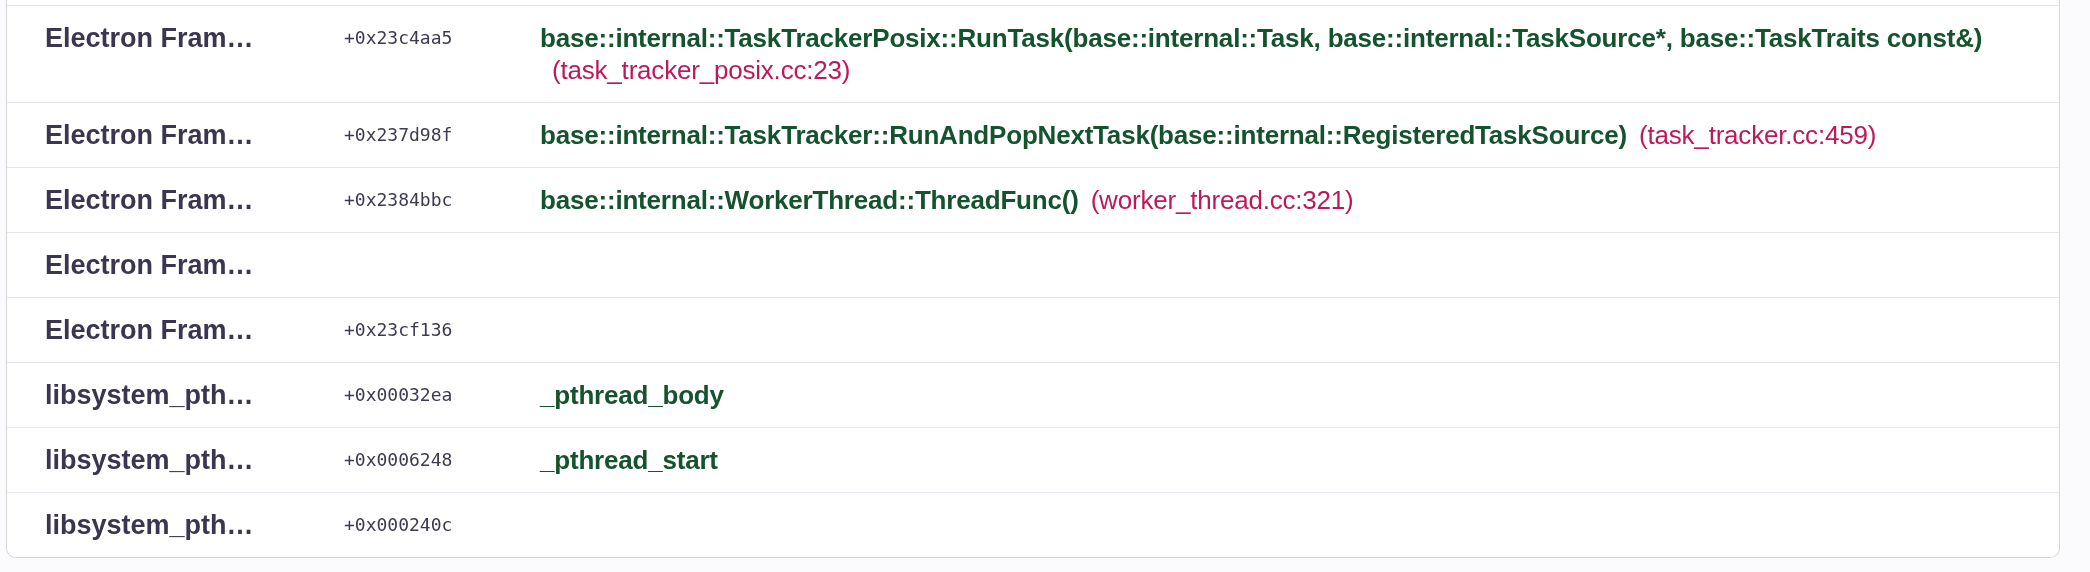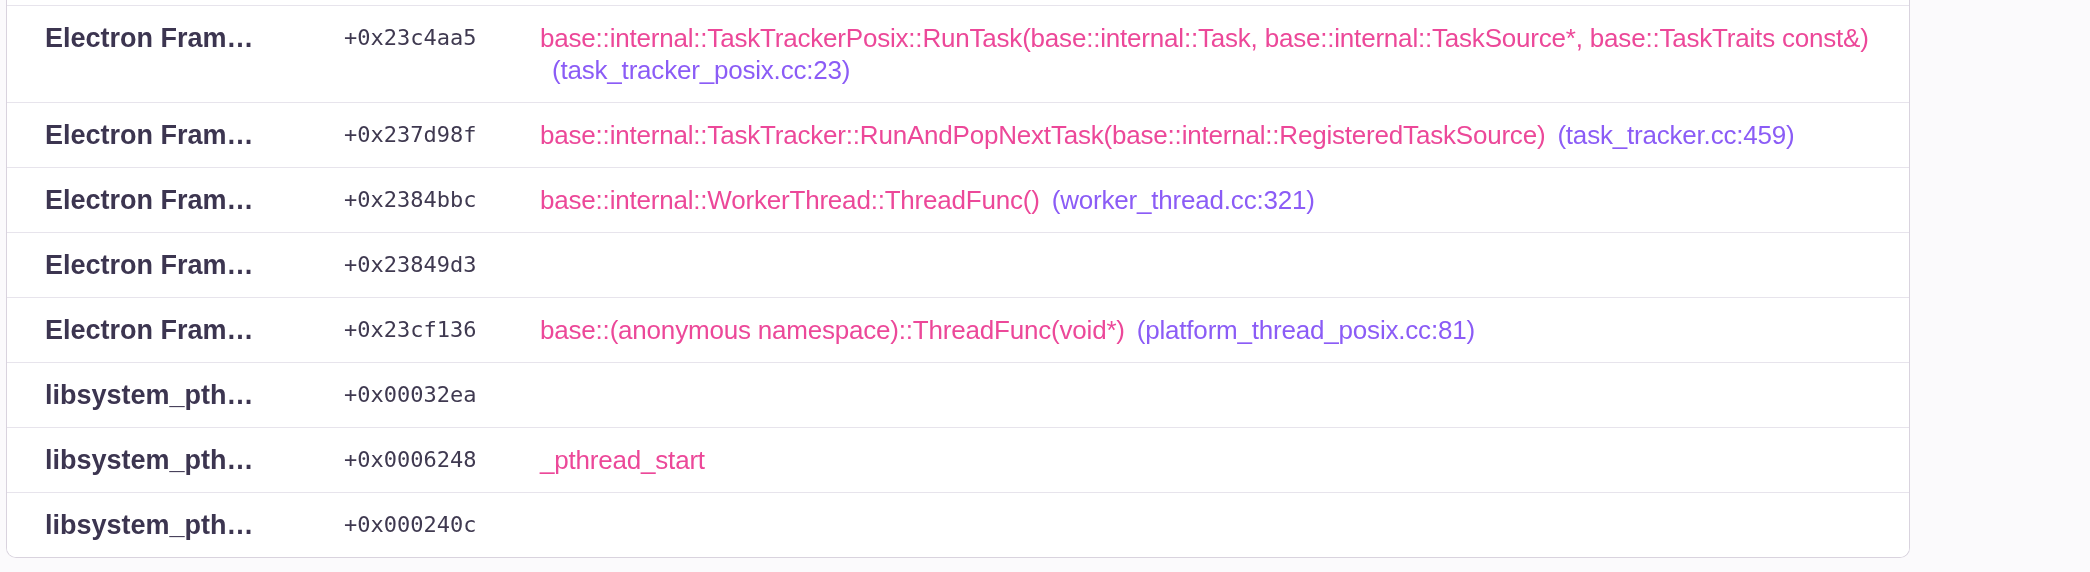--- a/index.html
+++ b/index.html
@@ -6,21 +6,21 @@
   html, body { margin: 0; padding: 0; }
   body {
     width: 2090px;
     height: 572px;
     background: #fbfafc;
     font-family: "Liberation Sans", sans-serif;
     overflow: hidden;
   }
   .trace-card {
     margin-left: 6px;
-    width: 1904px;
+    width: 2054px;
     background: #ffffff;
     border: 1px solid #d9d3de;
     border-top: none;
     border-radius: 0 0 10px 10px;
     overflow: hidden;
   }
   .card-top-spacer {
     height: 5px;
     background: #ffffff;
   }
@@ -37,39 +37,39 @@
     font-size: 27px;
     line-height: 32px;
     font-weight: bold;
     color: #3c3550;
     white-space: nowrap;
     overflow: hidden;
   }
   .col-address {
     flex: 0 0 196px;
     font-family: "DejaVu Sans Mono", monospace;
-    font-size: 22px;
+    font-size: 18px;
     line-height: 32px;
     color: #3f3950;
     white-space: nowrap;
   }
   .col-function {
     flex: 1 1 auto;
     padding-right: 24px;
     font-size: 26px;
     line-height: 32px;
     min-width: 0;
   }
   .fn {
-    font-weight: normal;
-    color: #ec4899;
+    font-weight: bold;
+    color: #14532d;
     letter-spacing: -0.2px;
   }
   .src {
-    color: #8b5cf6;
+    color: #be185d;
     margin-left: 12px;
     letter-spacing: -0.2px;
   }
   .src:empty { margin-left: 0; }
 </style>
 </head>
 <body>
 
 <div class="trace-card">
   <div class="card-top-spacer"></div>
@@ -93,34 +93,33 @@
   <div class="frame-row">
     <div class="col-module">Electron Fram…</div>
     <div class="col-address">+0x2384bbc</div>
     <div class="col-function">
       <span class="fn">base::internal::WorkerThread::ThreadFunc()</span><span class="src">(worker_thread.cc:321)</span>
     </div>
   </div>
 
   <div class="frame-row">
     <div class="col-module">Electron Fram…</div>
-    <div class="col-address">+0x23849d3</div>
   </div>
 
   <div class="frame-row">
     <div class="col-module">Electron Fram…</div>
     <div class="col-address">+0x23cf136</div>
-    <div class="col-function">
-      <span class="fn">base::(anonymous namespace)::ThreadFunc(void*)</span><span class="src">(platform_thread_posix.cc:81)</span>
-    </div>
   </div>
 
   <div class="frame-row">
     <div class="col-module">libsystem_pth…</div>
     <div class="col-address">+0x00032ea</div>
+    <div class="col-function">
+      <span class="fn">_pthread_body</span><span class="src"></span>
+    </div>
   </div>
 
   <div class="frame-row">
     <div class="col-module">libsystem_pth…</div>
     <div class="col-address">+0x0006248</div>
     <div class="col-function">
       <span class="fn">_pthread_start</span><span class="src"></span>
     </div>
   </div>
 

